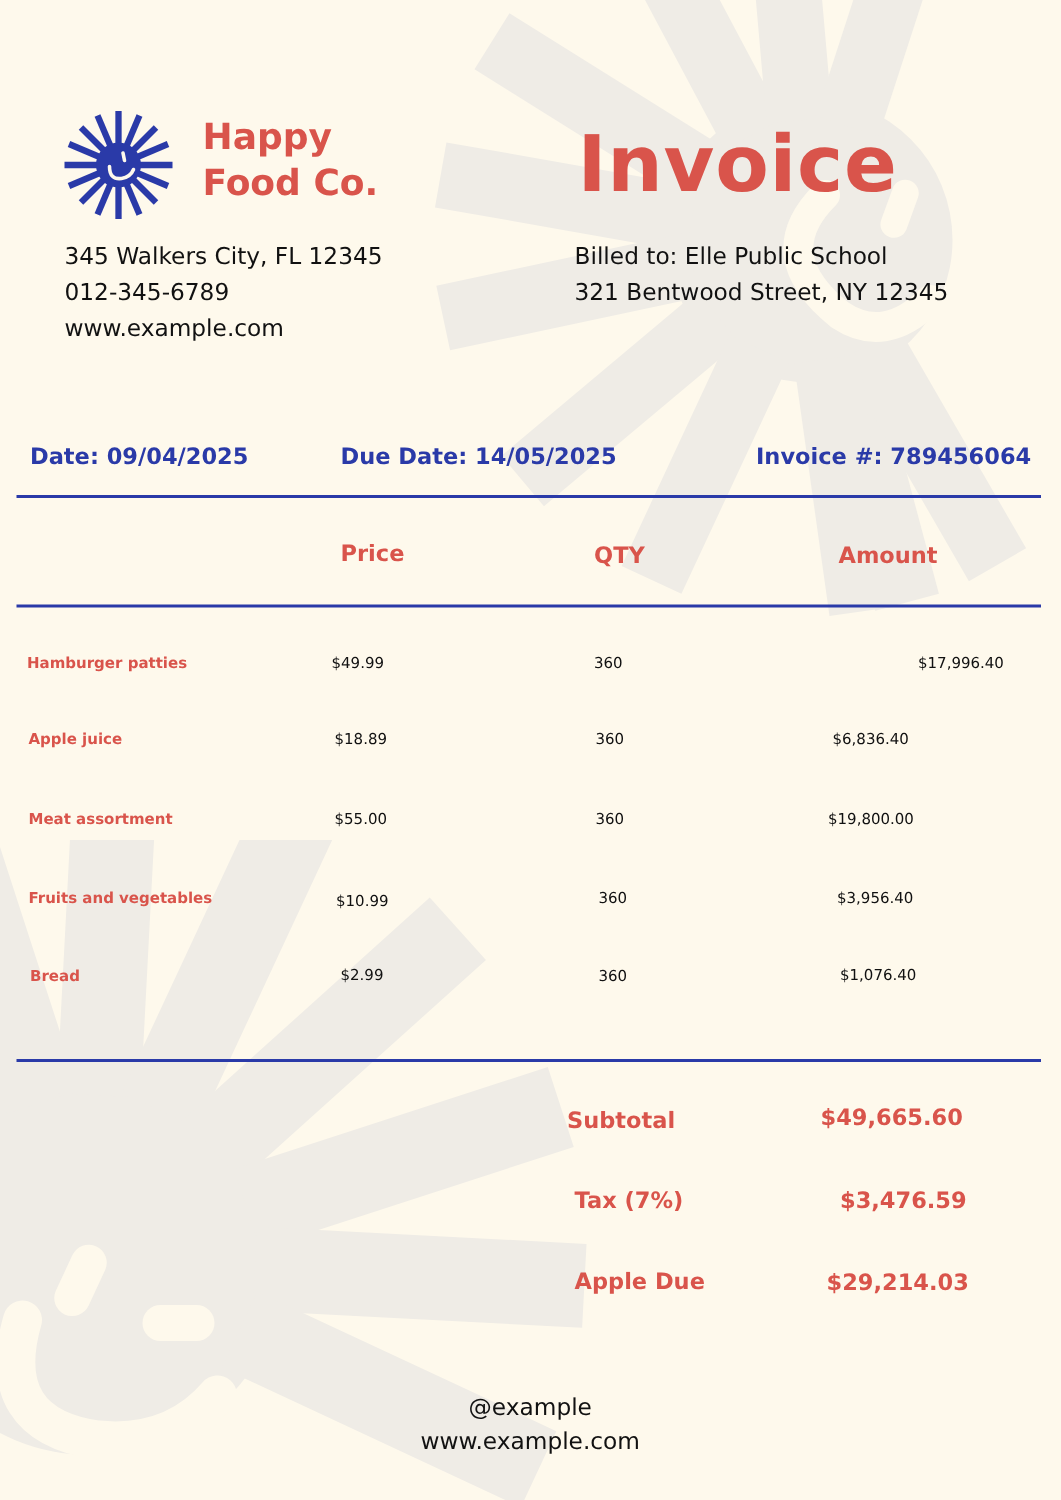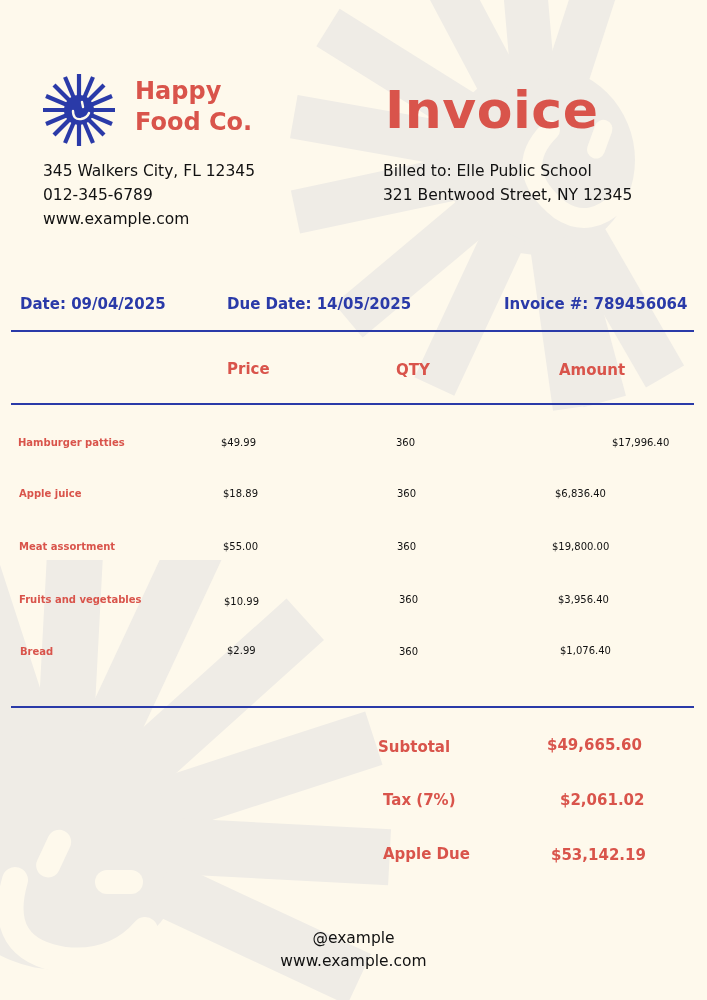--- a/index.html
+++ b/index.html
@@ -137,21 +137,21 @@
     <div class="abs num black" style="left:560px;top:645px;">$1,076.40</div>
   </div>
 </div>
 
 <div class="rule" style="top:706px;"></div>
 
 <div>
   <div class="abs tot red" style="left:378px;top:738px;">Subtotal</div>
   <div class="abs tot red" style="left:547px;top:736px;">$49,665.60</div>
   <div class="abs tot red" style="left:383px;top:791px;">Tax (7%)</div>
-  <div class="abs tot red" style="left:560px;top:791px;">$2,061.02</div>
+  <div class="abs tot red" style="left:560px;top:791px;">$3,476.59</div>
   <div class="abs tot red" style="left:383px;top:845px;">Apple Due</div>
-  <div class="abs tot red" style="left:551px;top:846px;">$53,142.19</div>
+  <div class="abs tot red" style="left:551px;top:846px;">$29,214.03</div>
 </div>
 
 <div class="abs foot black" style="top:927px;">
   <div>@example</div>
   <div>www.example.com</div>
 </div>
 
 </body></html>

